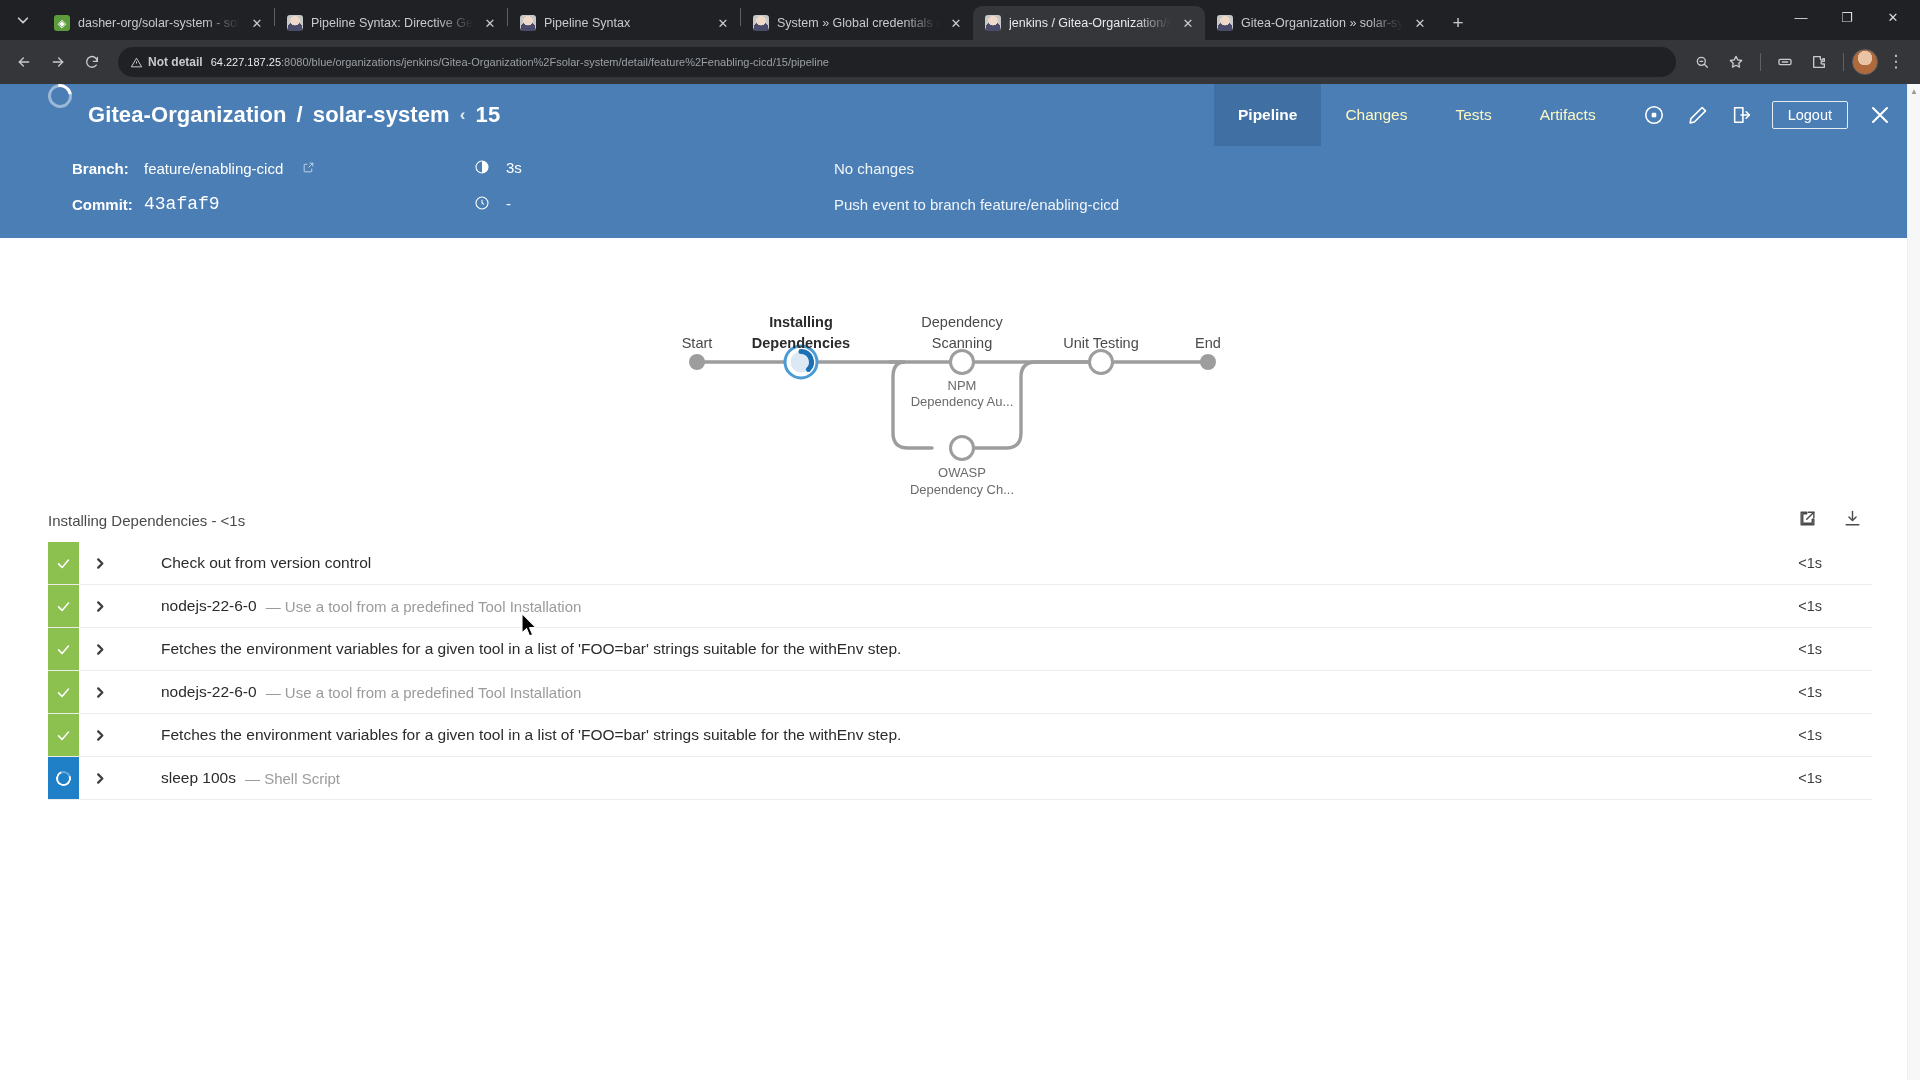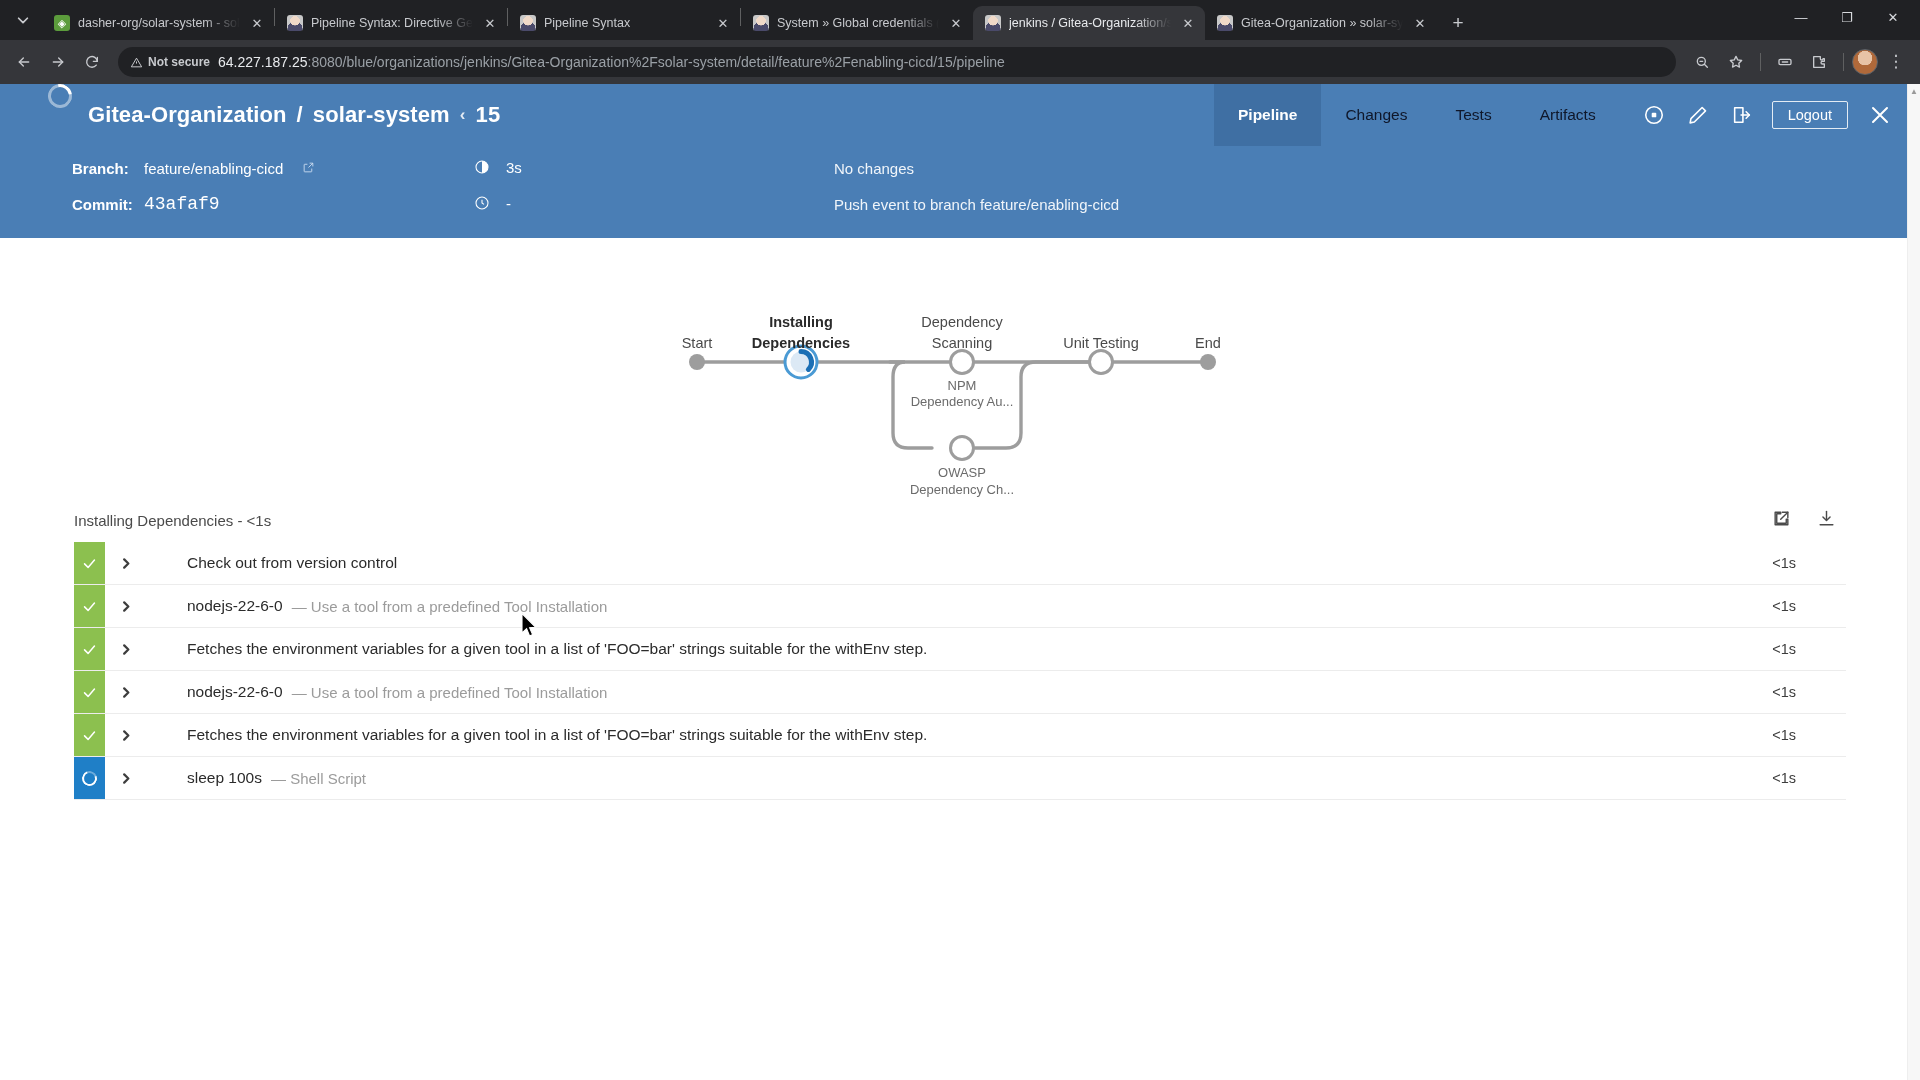--- a/index.html
+++ b/index.html
@@ -77,21 +77,21 @@
   .omnibox {
     flex: 1 1 auto; height: 30px; margin: 0 8px; background: #202124;
     border-radius: 16px; display: flex; align-items: center;
     padding: 0 12px; gap: 8px; min-width: 0;
   }
   .notsecure {
     display: flex; align-items: center; gap: 5px; color: #c8cace;
     font-size: 12px; flex: 0 0 auto; font-weight: bold;
   }
   .notsecure svg { width: 13px; height: 13px; stroke: currentColor; fill: none; stroke-width: 1.8; }
-  .url { font-size: 14px; color: #9aa0a6; white-space: nowrap;
+  .url { font-size: 11px; color: #9aa0a6; white-space: nowrap;
          overflow: hidden; text-overflow: clip; }
   .url b { color: #e8eaed; font-weight: normal; }
   .tb-right { display: flex; align-items: center; gap: 2px; flex: 0 0 auto; }
   .tb-sep { width: 1px; height: 18px; background: #5f6061; margin: 0 6px; }
   .avatar-btn {
     width: 26px; height: 26px; border-radius: 50%;
     background: radial-gradient(circle at 50% 34%, #e8c3a6 0 36%, #b0693a 37%),
                 linear-gradient(#3e4c5e, #2a3340);
     border: 1px solid #5f6368; flex: 0 0 auto;
   }
@@ -113,21 +113,21 @@
   }
   .bo-title {
     font-size: 22px; font-weight: bold; letter-spacing: .1px;
     margin-left: 16px; display: flex; align-items: center; gap: 10px;
     white-space: nowrap;
   }
   .bo-title .chev { font-size: 17px; opacity: .85; }
   .bo-nav { margin-left: auto; display: flex; align-items: stretch; height: 62px; }
   .bo-tab {
     display: flex; align-items: center; padding: 0 24px; font-size: 15.5px;
-    color: #0f172a; white-space: nowrap;
+    color: #fef9c3; white-space: nowrap;
   }
   .bo-tab.active { background: #3f6fa3; color: #fff; font-weight: bold; }
   .bo-actions { display: flex; align-items: center; gap: 4px; padding: 0 18px 0 14px; }
   .bo-ico {
     width: 40px; height: 40px; display: flex; align-items: center;
     justify-content: center; color: #fff;
   }
   .bo-ico svg { width: 22px; height: 22px; fill: none; stroke: #fff; stroke-width: 1.7;
                 stroke-linecap: round; stroke-linejoin: round; }
   .logout-btn {
@@ -150,21 +150,21 @@
   .meta-right { color: #f0f5fa; }
 
   
   .graph-wrap { height: 260px; position: relative; }
   .graph { position: absolute; left: 0; top: 0; }
   .g-label { font-size: 14.5px; fill: #4a4a4a; font-family: "Liberation Sans", sans-serif; }
   .g-label.bold { font-weight: bold; fill: #2b2b2b; }
   .g-sub { font-size: 13px; fill: #6b6b6b; font-family: "Liberation Sans", sans-serif; }
 
   
-  .steps { padding: 0 74px; }
+  .steps { padding: 0 48px; }
   .steps-head {
     height: 44px; display: flex; align-items: center;
     font-size: 15px; color: #4a4a4a;
   }
   .steps-head .sh-actions { margin-left: auto; display: flex; gap: 26px; padding-right: 10px; }
   .steps-head .sh-actions svg { width: 19px; height: 19px; stroke: #4a4a4a; fill: none;
                                 stroke-width: 1.8; stroke-linecap: round; stroke-linejoin: round; }
 
   .step-row {
     display: flex; align-items: stretch; height: 43px;
@@ -276,21 +276,21 @@
         </svg>
     </div>
 
     <div class="omnibox">
       <span class="notsecure">
         <svg viewBox="0 0 24 24">
             <path d="M12 4L2.5 20h19L12 4z"></path>
             <path d="M12 10v4"></path>
             <path d="M12 17h.01"></path>
           </svg>
-        <span>Not secure</span>
+        <span>Not detail</span>
       </span>
       <span class="url"><b>64.227.187.25</b><span>:8080/blue/organizations/jenkins/Gitea-Organization%2Fsolar-system/detail/feature%2Fenabling-cicd/15/pipeline</span></span>
     </div>
 
     <div class="tb-right">
       <div class="tb-icon">
         <svg viewBox="0 0 24 24">
             <circle cx="11" cy="11" r="6"></circle>
             <path d="M20 20l-4.5-4.5"></path>
             <path d="M9 11h4"></path>

